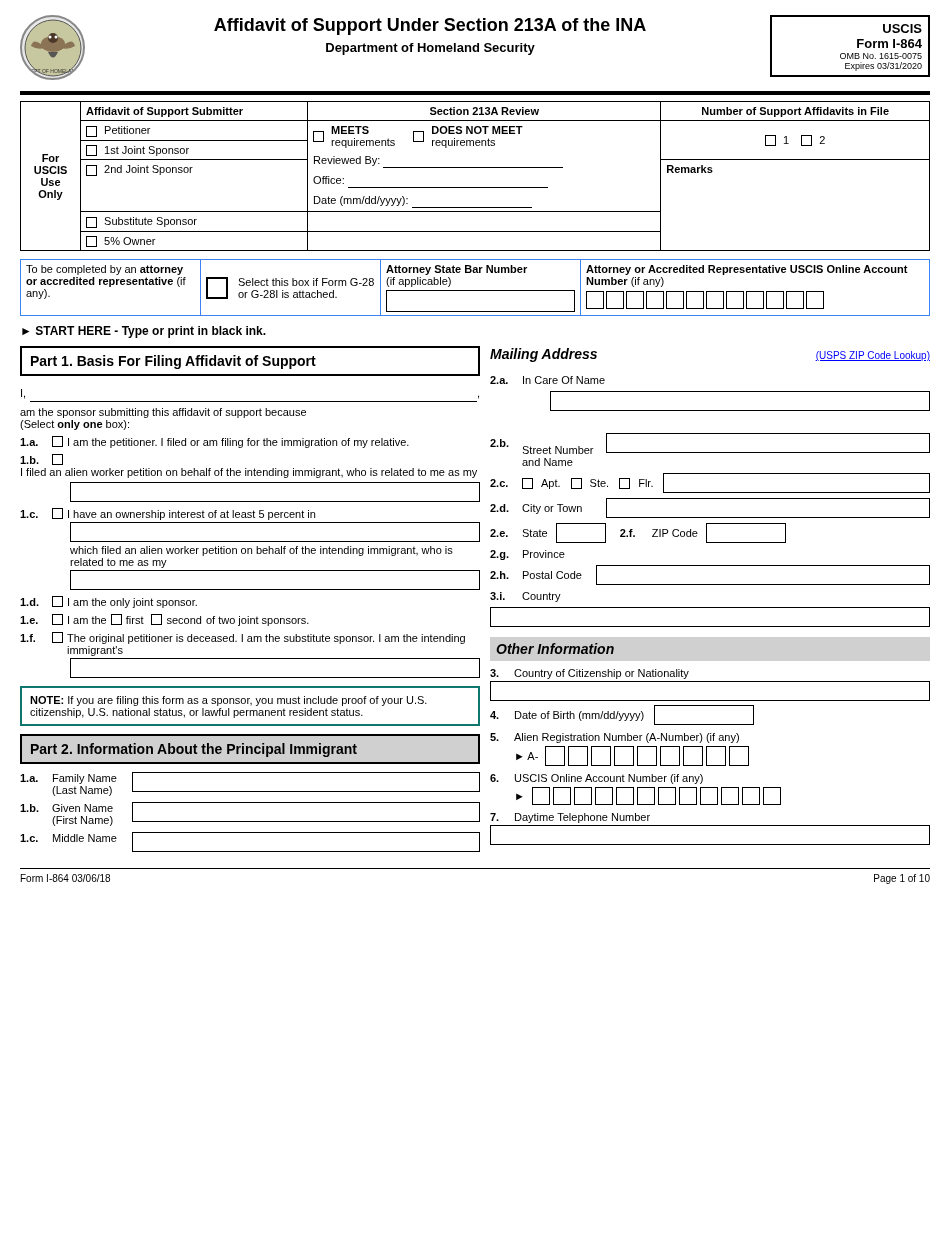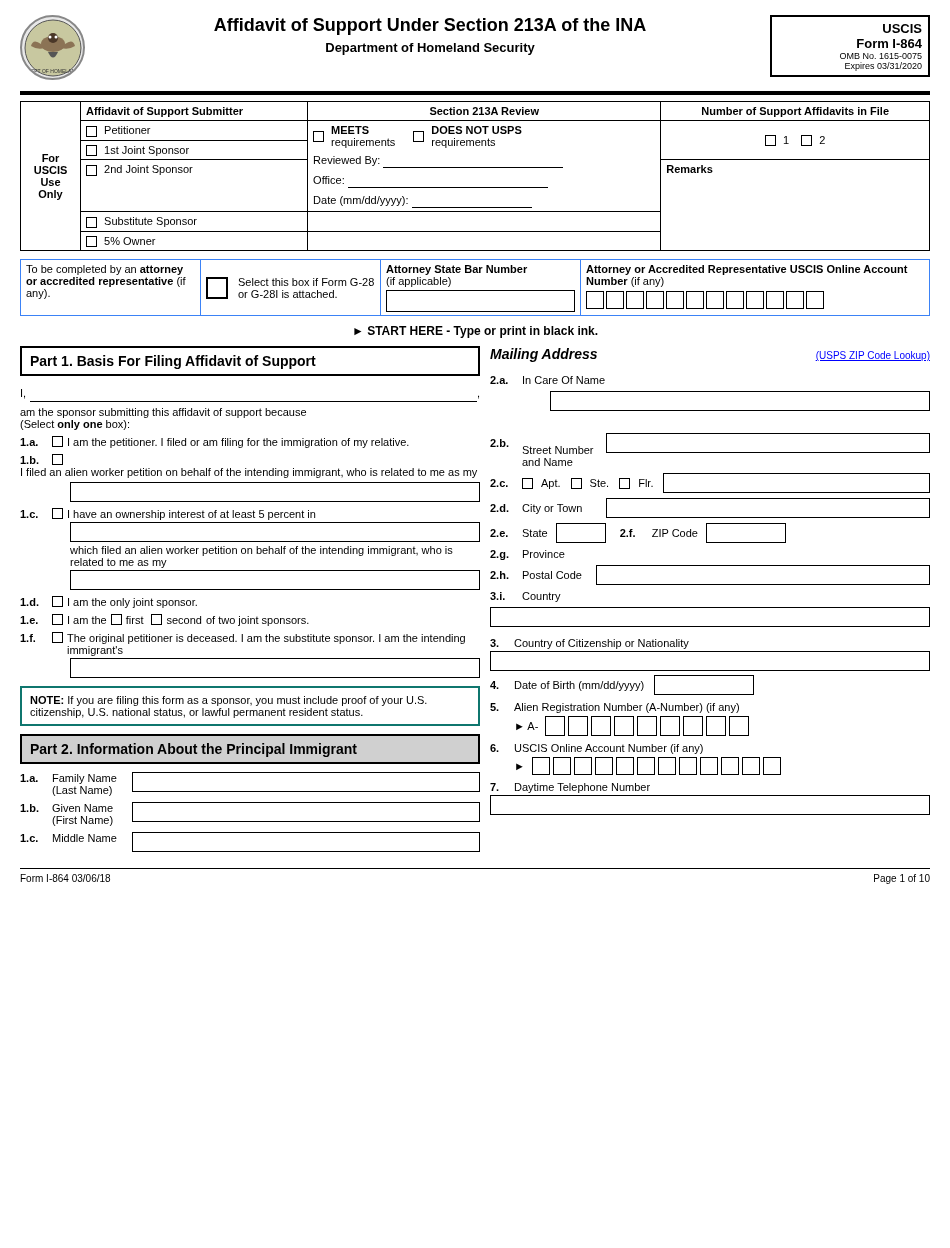--- a/index.html
+++ b/index.html
@@ -122,21 +122,20 @@
       height: 18px;
       border: 1px solid #000;
       display: inline-block;
     }
 
     
     .start-here {
       font-weight: bold;
       font-size: 12px;
       margin: 6px 0 8px 0;
-      text-align: center;
     }
 
     
     .two-col {
       display: flex;
       gap: 10px;
     }
     .left-col {
       width: 460px;
       flex-shrink: 0;
@@ -360,21 +359,21 @@
       <span>Petitioner</span>
     </td>
     <td rowspan="3">
       <div class="section213-row">
         <div class="meets-label">
           <span class="cb"></span>
           <span><strong>MEETS</strong><br><span>requirements</span></span>
         </div>
         <div class="meets-label" style="margin-left:10px;">
           <span class="cb"></span>
-          <span><strong>DOES NOT USPS</strong><br><span>requirements</span></span>
+          <span><strong>DOES NOT MEET</strong><br><span>requirements</span></span>
         </div>
       </div>
       <div style="margin-top:4px;">
         <span>Reviewed By:</span>
         <input class="underline-input" type="text" style="border-top: none; border-right: none; border-left: none; border-image: initial; border-bottom: 1px solid rgb(0, 0, 0); width: 180px;">
       </div>
       <div style="margin-top:4px;">
         <span>Office:</span>
         <input class="underline-input" type="text" style="border-top: none; border-right: none; border-left: none; border-image: initial; border-bottom: 1px solid rgb(0, 0, 0); width: 200px;">
       </div>
@@ -623,20 +622,21 @@
     </div>
 
     <div class="addr-row">
       <span class="addr-label">3.i.</span>
       <span>Country</span>
     </div>
     <div style="margin-bottom:10px;">
       <input type="text" style="border: 1px solid rgb(0, 0, 0); height: 20px; width: 100%;">
     </div>
 
+    <div class="other-info-header">Other Information</div>
 
     <div style="margin-bottom:4px;">
       <div style="display:flex; align-items:center; gap:4px;">
         <span style="font-weight:bold;min-width:20px;">3.</span>
         <span>Country of Citizenship or Nationality</span>
       </div>
       <input type="text" style="border: 1px solid rgb(0, 0, 0); height: 20px; width: 100%; margin-top: 2px;">
     </div>
 
     <div class="addr-row" style="margin-bottom:6px;">

